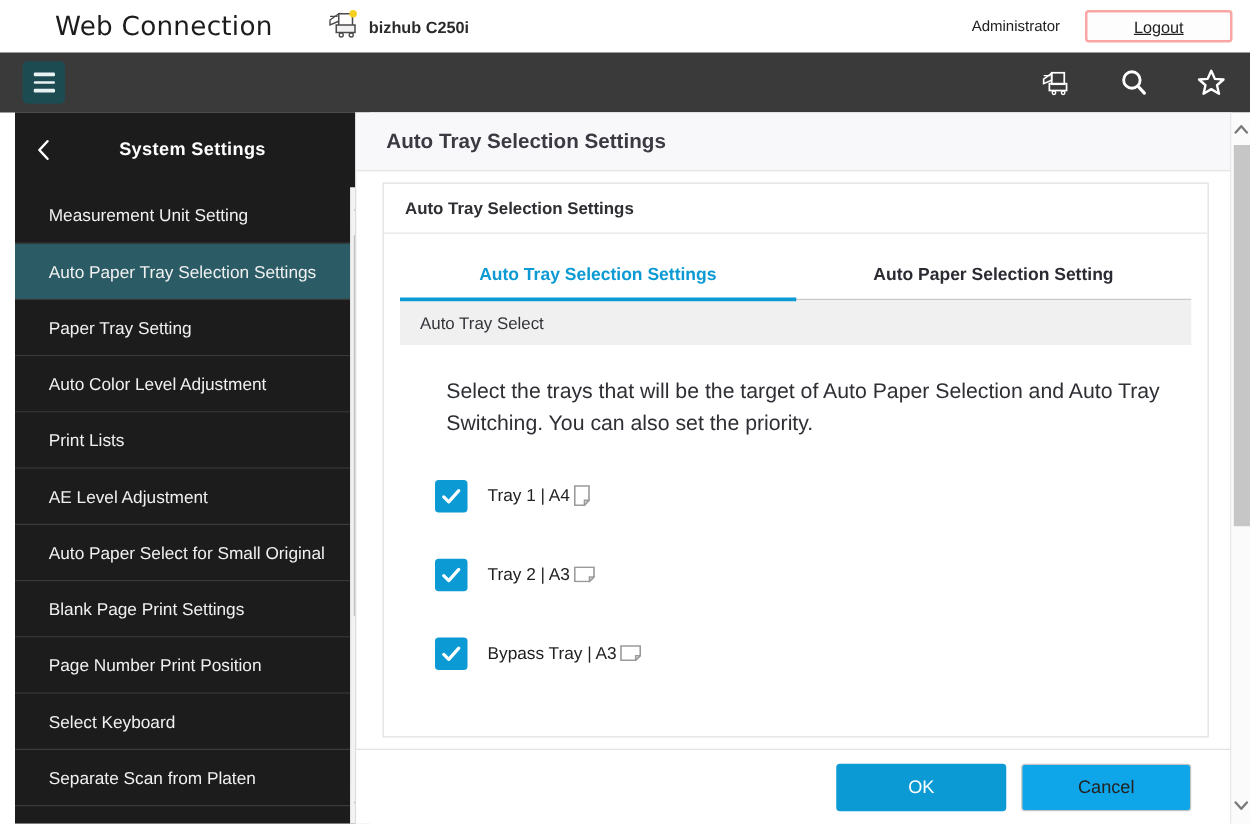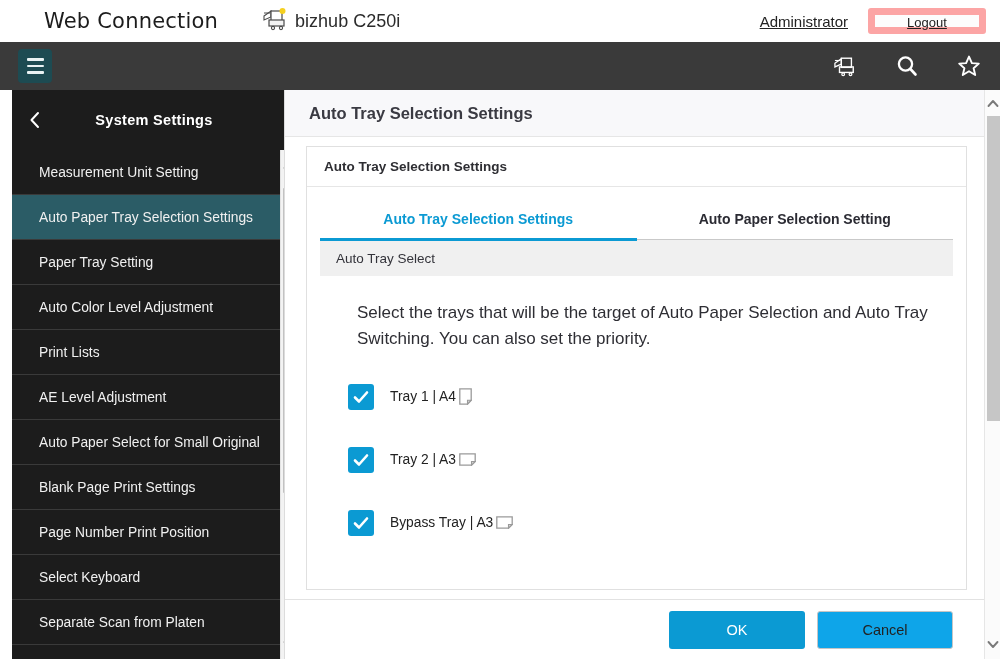--- a/index.html
+++ b/index.html
@@ -22,29 +22,29 @@
     font-size: 21px;
     letter-spacing: .2px;
     color: #1c1c1c;
     font-family: "DejaVu Sans", sans-serif;
     font-weight: 400;
   }
   .device-wrap {
     display: flex; align-items: center; gap: 7px;
     margin-left: 44px;
   }
-  .device-name { font-size: 18px; color: #2b2b2b; }
+  .device-name { font-size: 13px; color: #2b2b2b; font-weight: bold; }
   .topbar-right {
     position: absolute; right: 14px; top: 0; height: 42px;
     display: flex; align-items: center; gap: 20px;
   }
-  .admin-label { font-size: 15px; color: #222; text-decoration: underline; }
+  .admin-label { font-size: 12px; color: #222; }
   .logout-btn {
     width: 118px; height: 26px;
-    border: 7px solid #fca5a5; border-radius: 3px;
+    border: 2px solid #fca5a5; border-radius: 3px;
     background: #fdfdfd;
     font-size: 13px; color: #222;
     cursor: pointer;
     font-family: "Liberation Sans", sans-serif;
     text-decoration: underline;
   }
 
   
   .navbar {
     position: absolute; top: 42px; left: 0; width: 1000px; height: 48px;

